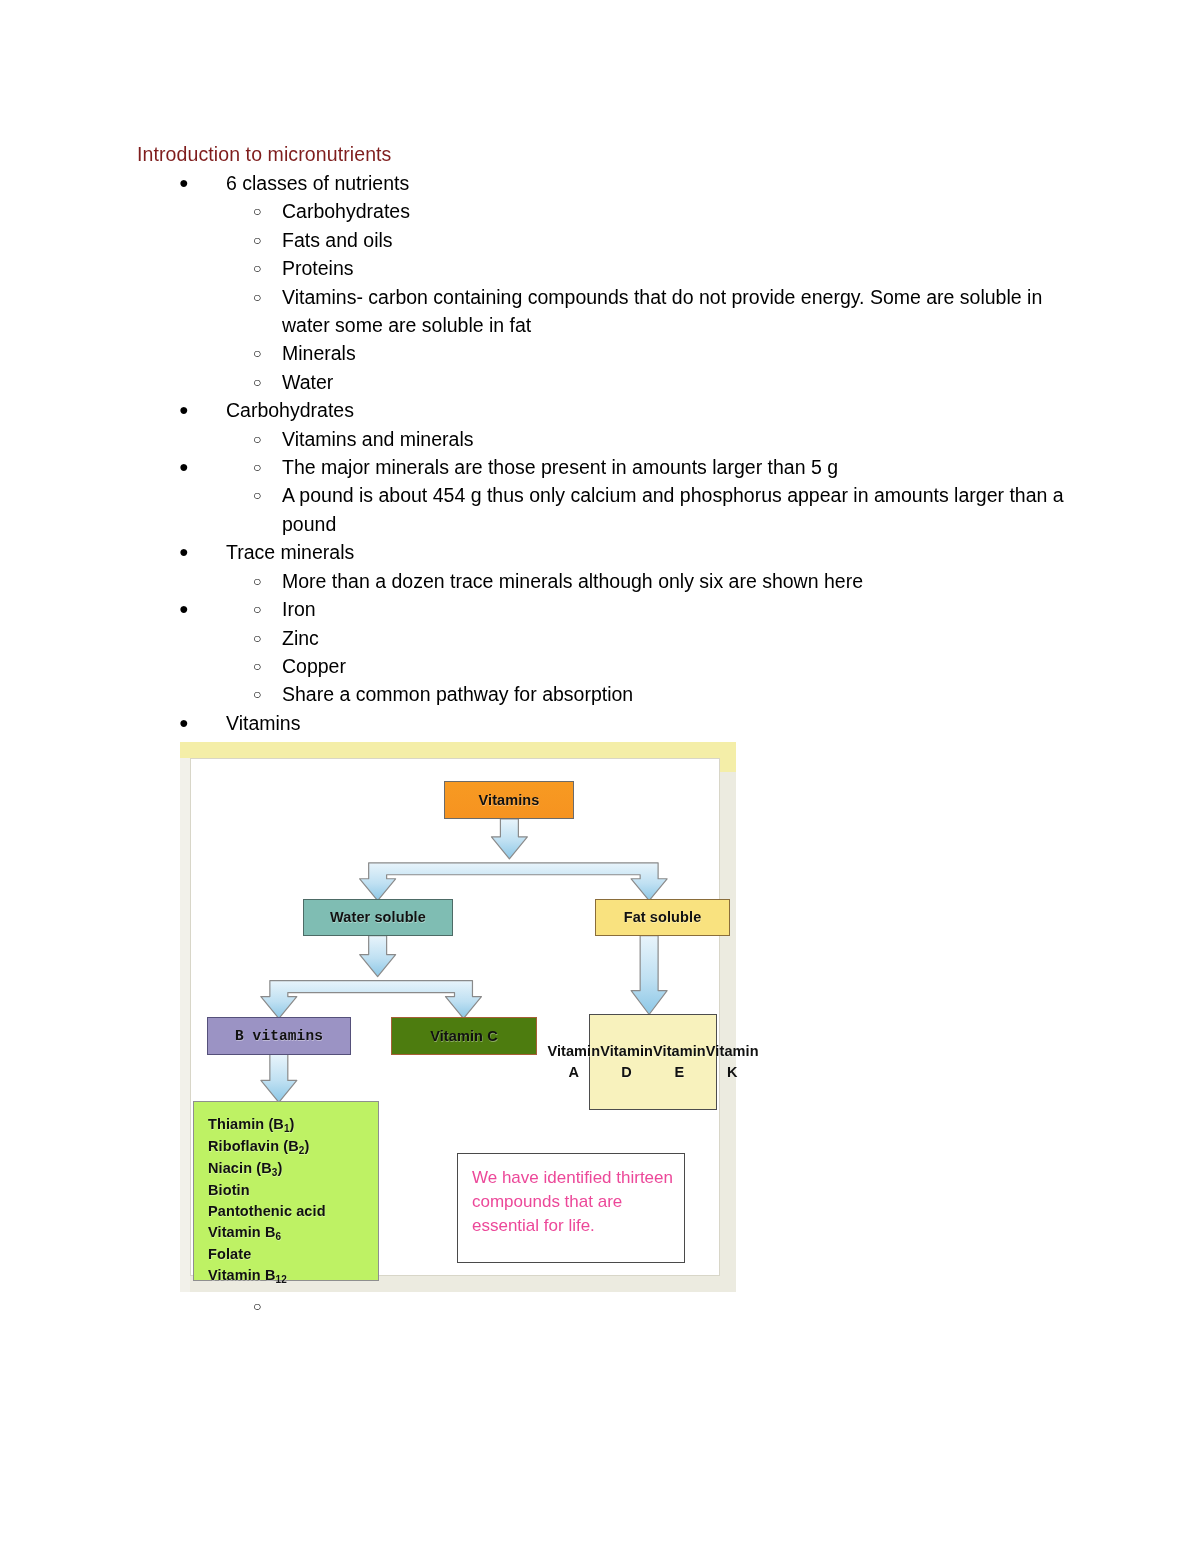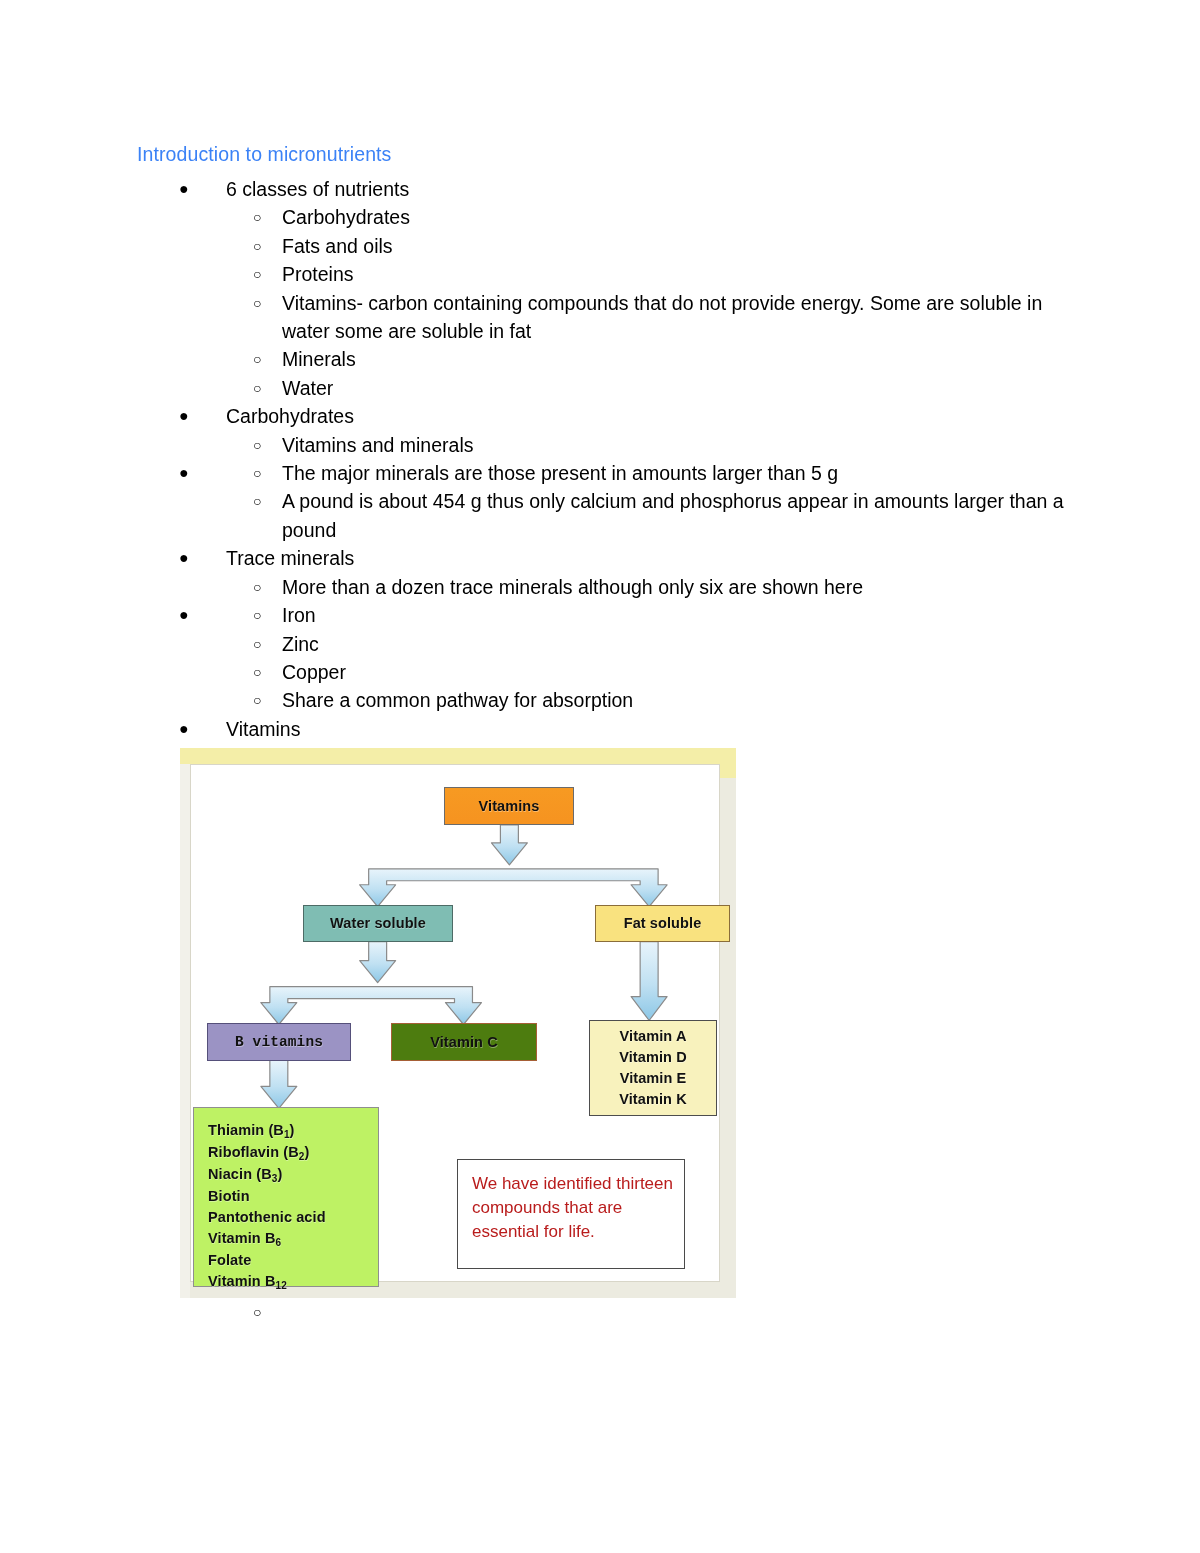--- a/index.html
+++ b/index.html
@@ -27,22 +27,22 @@
   .doc-body {
     position: absolute;
     left: 137px;
     top: 140px;
     width: 930px;
   }
 
   .doc-title {
     font-size: 19.5px;
     line-height: 28px;
-    color: #3b82f6;
-    margin: 0 0 7px 0;
+    color: #7f1d1d;
+    margin: 0 0 1px 0;
     letter-spacing: 0.1px;
   }
 
   ul.lvl1 {
     list-style: none;
     margin: 0;
     padding: 0;
   }
   ul.lvl1 > li.b1 {
     position: relative;
@@ -191,21 +191,21 @@
     left: 200px; top: 258px;
     width: 146px; height: 38px;
     background: #4d7c0f;
     border-color: #a65f36;
   }
   .node-fatlist {
     left: 398px; top: 255px;
     width: 128px; height: 96px;
     background: #f8f2bd;
     border-color: #4d4d4d;
-    flex-direction: column;
+    flex-direction: row;
     justify-content: center;
     line-height: 21px;
     font-size: 14.5px;
   }
   .node-blist {
     left: 2px; top: 342px;
     width: 186px; height: 180px;
     background: #bef264;
     border-color: #8f8f8f;
     border-width: 1.5px;
@@ -229,21 +229,21 @@
     position: absolute;
     left: 266px; top: 394px;
     width: 228px; height: 110px;
     background: #ffffff;
     border: 1.5px solid #4a4a4a;
     box-sizing: border-box;
     padding: 12px 6px 0 14px;
     font-family: "Liberation Sans", sans-serif;
     font-size: 17px;
     line-height: 24px;
-    color: #b91c1c;
+    color: #ec4899;
     font-weight: normal;
     z-index: 5;
   }
 
   svg.connectors {
     position: absolute;
     left: 0; top: 0;
     width: 100%;
     height: 100%;
     z-index: 2;

